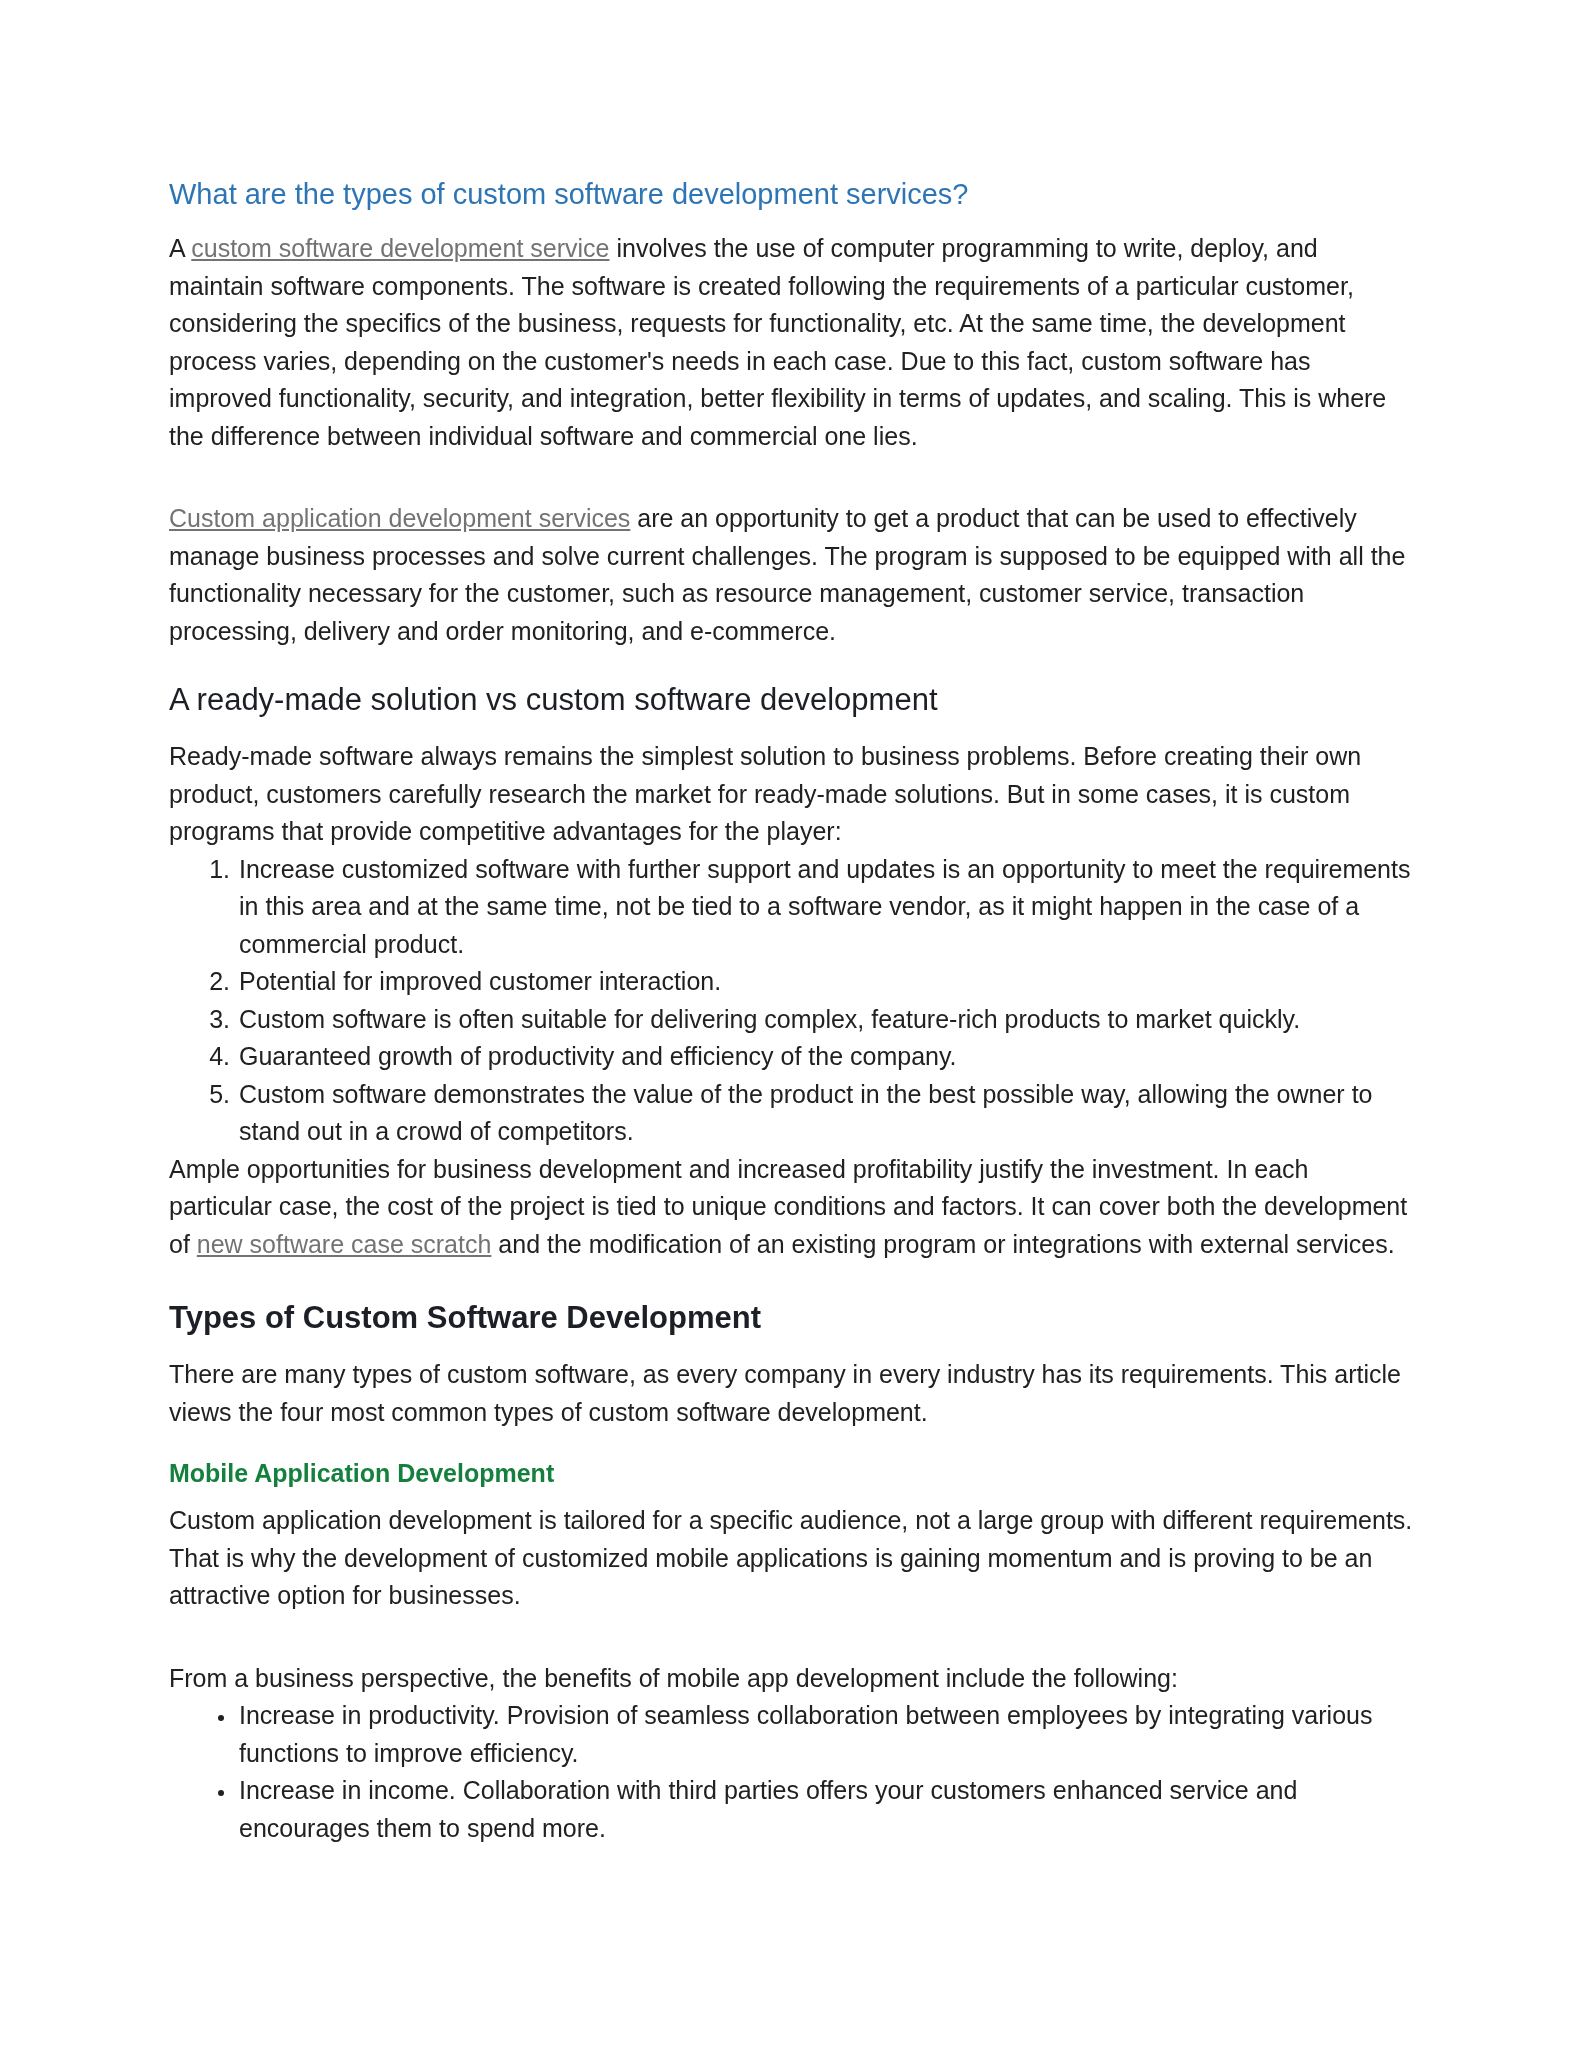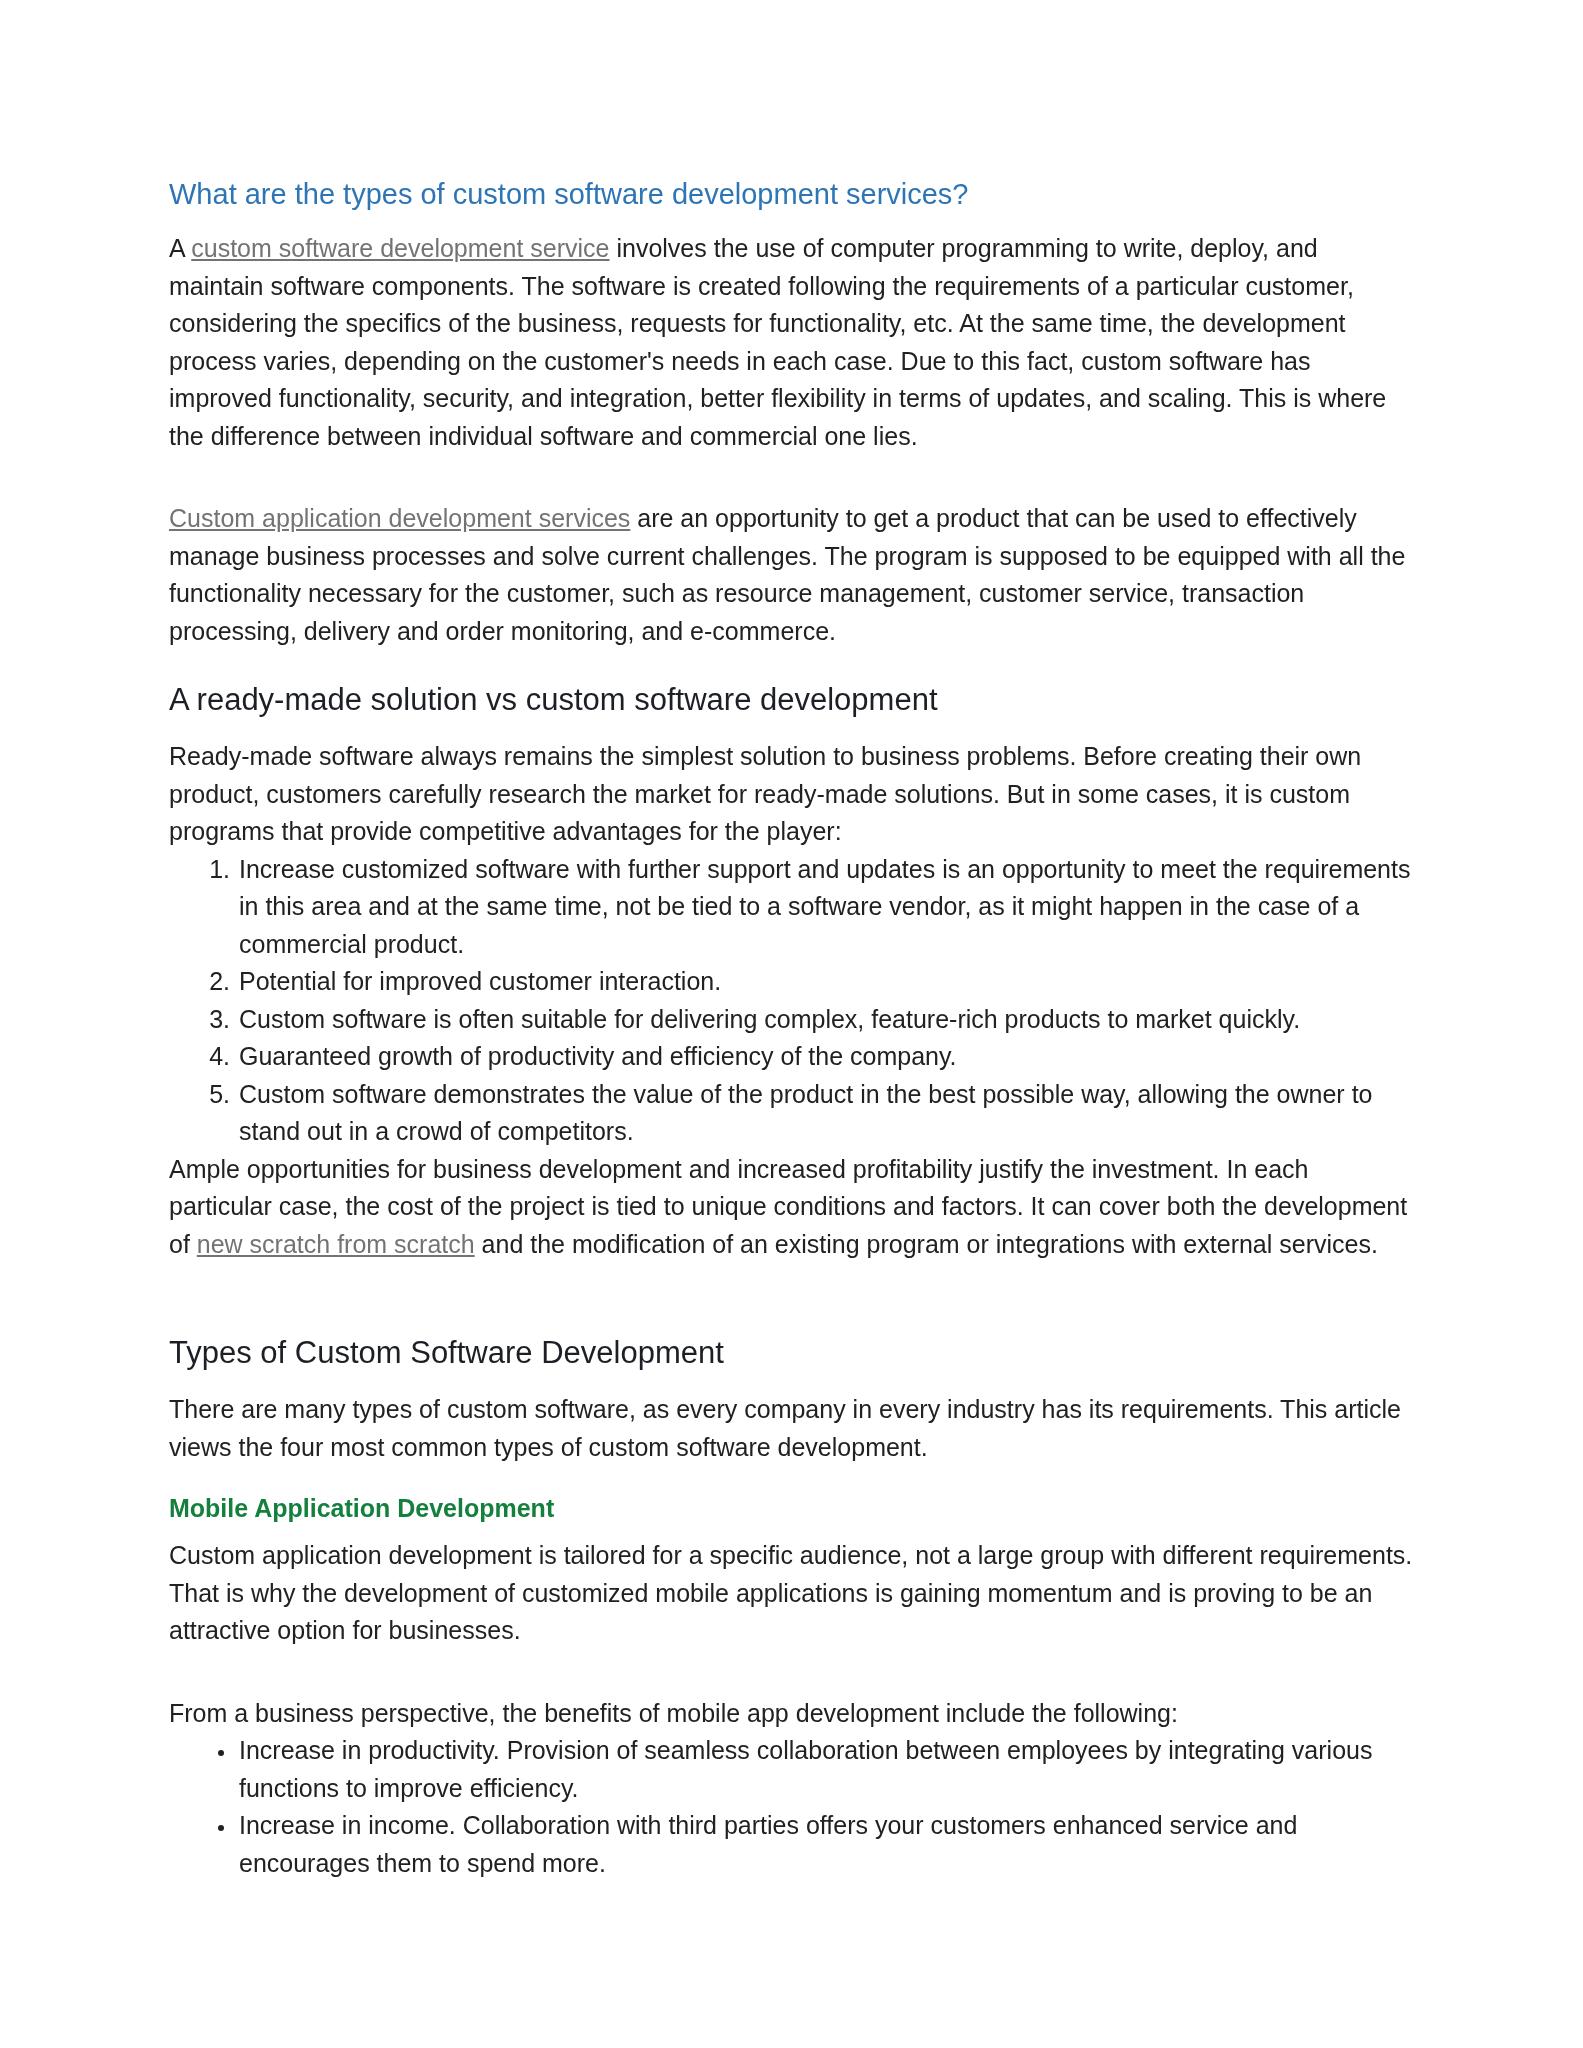--- a/index.html
+++ b/index.html
@@ -26,21 +26,22 @@
     margin: 0 0 14px 0;
   }
   .h1 {
     font-size: 31px;
     font-weight: 400;
     color: #1c1f26;
     line-height: 48px;
     margin: 26px 0 14px 0;
   }
   .h1.second {
-    margin-top: 66px;
+    margin-top: 31px;
+    font-weight: bold;
   }
   .h3 {
     font-size: 25px;
     font-weight: 700;
     color: #15803d;
     line-height: 37px;
     margin: 24px 0 10px 0;
   }
   p {
     font-size: 25px;
@@ -87,21 +88,21 @@
 
   <ol class="doc-ol">
     <li>Increase customized software with further support and updates is an opportunity to meet the requirements in this area and at the same time, not be tied to a software vendor, as it might happen in the case of a commercial product.</li>
     <li>Potential for improved customer interaction.</li>
     <li>Custom software is often suitable for delivering complex, feature-rich products to market quickly.</li>
     <li>Guaranteed growth of productivity and efficiency of the company.</li>
     <li>Custom software demonstrates the value of the product in the best possible way, allowing the owner to stand out in a crowd of competitors.</li>
   </ol>
 
   <p>
-    <span>Ample opportunities for business development and increased profitability justify the investment. In each particular case, the cost of the project is tied to unique conditions and factors. It can cover both the development of </span><a class="doc-link" href="#">new scratch from scratch</a><span> and the modification of an existing program or integrations with external services.</span>
+    <span>Ample opportunities for business development and increased profitability justify the investment. In each particular case, the cost of the project is tied to unique conditions and factors. It can cover both the development of </span><a class="doc-link" href="#">new software case scratch</a><span> and the modification of an existing program or integrations with external services.</span>
   </p>
 
   <h1 class="h1 second">Types of Custom Software Development</h1>
 
   <p>There are many types of custom software, as every company in every industry has its requirements. This article views the four most common types of custom software development.</p>
 
   <h3 class="h3">Mobile Application Development</h3>
 
   <p class="gap-after">Custom application development is tailored for a specific audience, not a large group with different requirements. That is why the development of customized mobile applications is gaining momentum and is proving to be an attractive option for businesses.</p>
 

